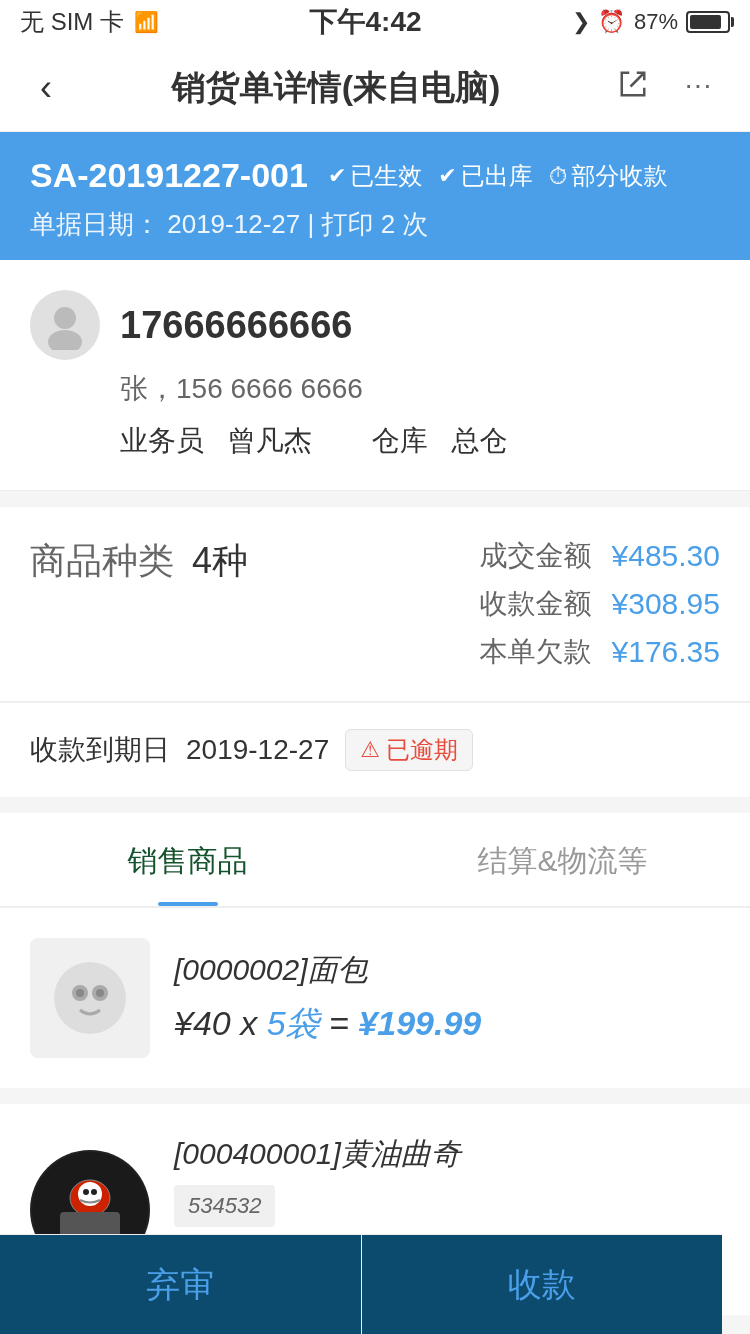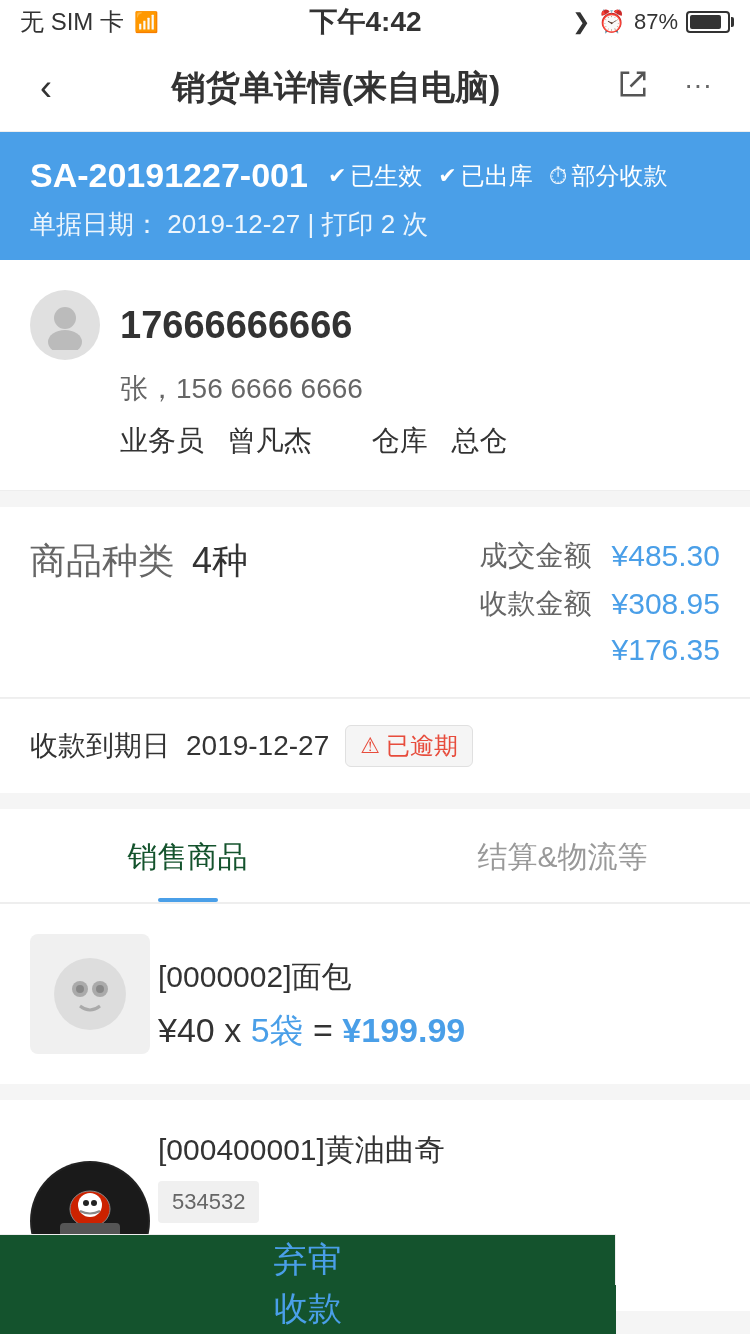--- a/index.html
+++ b/index.html
@@ -218,22 +218,23 @@
 
     
     .product-list {
       background: #f5f5f5;
     }
     .product-card {
       background: #fff;
       margin-bottom: 2px;
       padding: 30px;
       display: flex;
-      gap: 8px;
-      align-items: flex-end;
+      gap: 24px;
+      align-items: center;
+      font-style: italic;
     }
     .product-thumb {
       width: 120px; height: 120px;
       background: #f0f0f0;
       border-radius: 8px;
       flex-shrink: 0;
       display: flex;
       align-items: center;
       justify-content: center;
       overflow: hidden;
@@ -261,26 +262,25 @@
       font-size: 34px;
       color: #333;
     }
     .price-qty { color: #4A9FE8; }
     .price-total { color: #4A9FE8; font-weight: 600; }
 
     
     .bottom-bar {
       position: fixed;
       bottom: 0;
-      width: 616px;
+      width: 722px;
       height: 100px;
-      background: #14532d;
+      background: #0c4a6e;
       border-top: 1px solid #eee;
       display: flex;
-      flex-direction: column;
     }
     .bottom-btn {
       flex: 1;
       display: flex;
       align-items: center;
       justify-content: center;
       font-size: 34px;
       cursor: pointer;
     }
     .bottom-btn.reject { color: #4A9FE8; border-right: 1px solid #eee; }
@@ -379,20 +379,21 @@
     <div class="summary-right">
       <div class="amount-row">
         <span class="amount-label">成交金额</span>
         <span class="amount-value">¥485.30</span>
       </div>
       <div class="amount-row">
         <span class="amount-label">收款金额</span>
         <span class="amount-value">¥308.95</span>
       </div>
       <div class="amount-row">
+        <span class="amount-label">本单欠款</span>
         <span class="amount-value">¥176.35</span>
       </div>
     </div>
   </div>
 </div>
 
 <div class="due-section">
   <span>收款到期日</span>
   <span>2019-12-27</span>
   <span class="overdue-badge">

